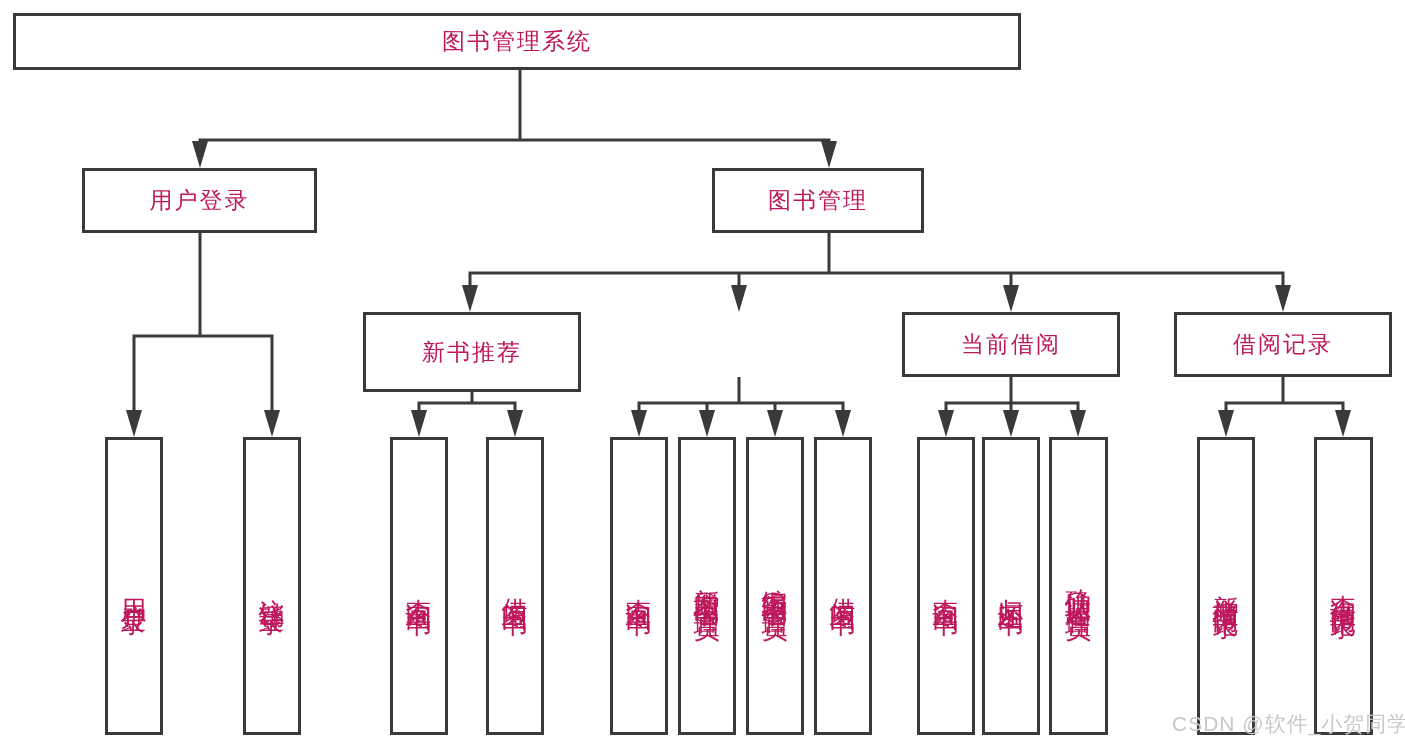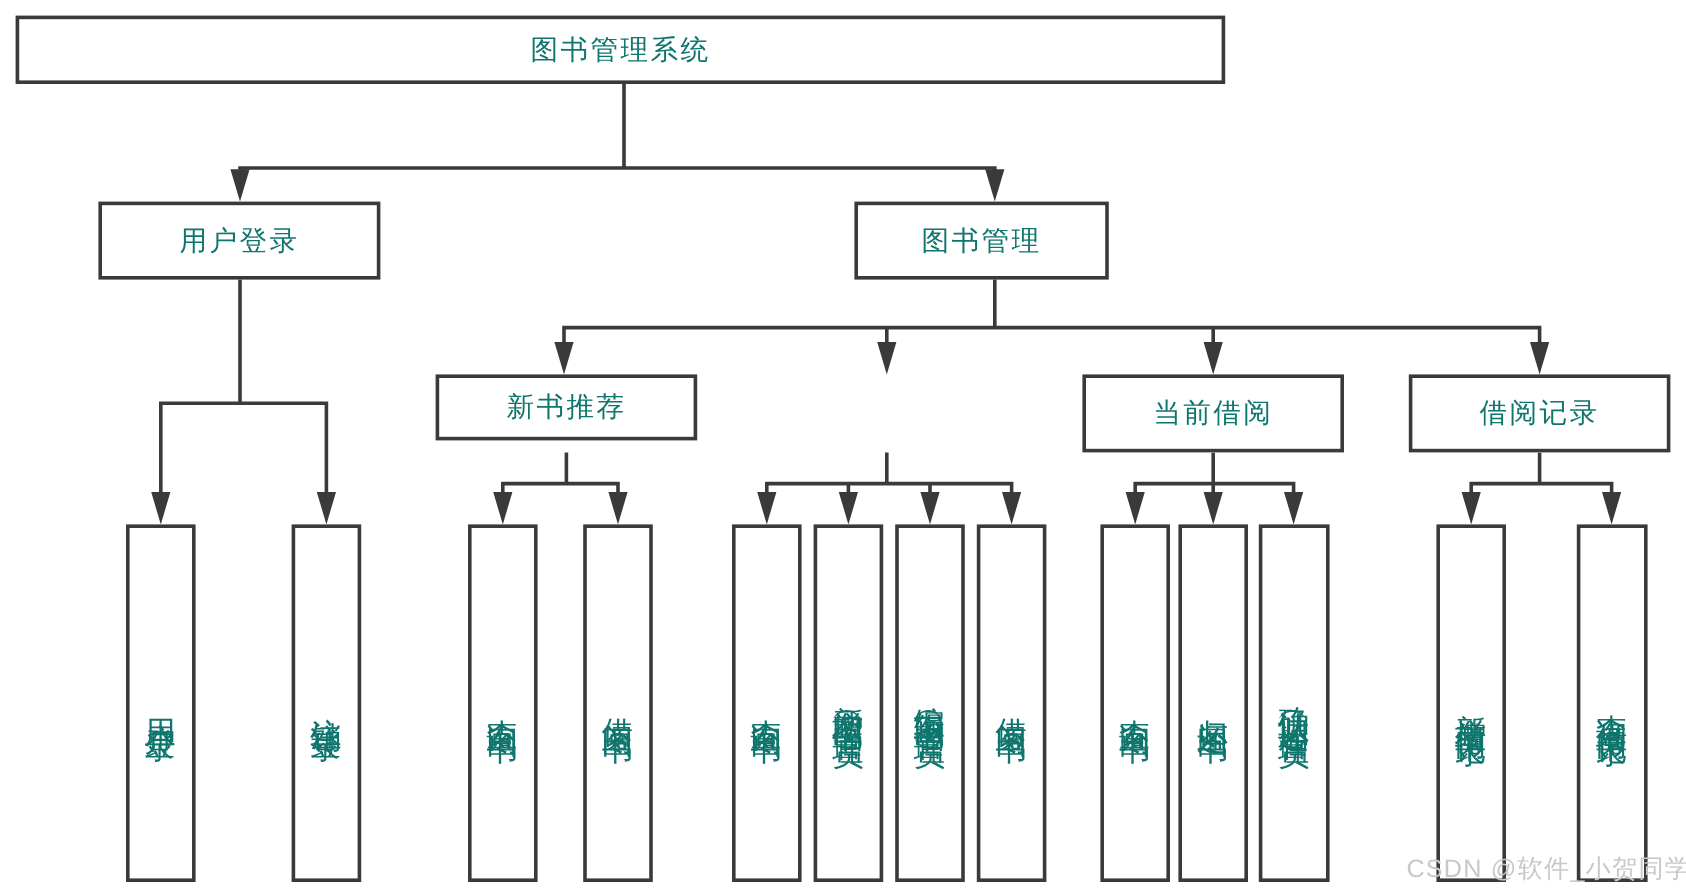--- a/index.html
+++ b/index.html
@@ -7,21 +7,21 @@
     width:1405px;height:747px;position:relative;overflow:hidden;
     background:#ffffff;
     font-family:"Liberation Sans","DejaVu Sans",sans-serif;
   }
   #stage{position:absolute;left:0;top:0;width:1405px;height:747px;}
   svg.wires{position:absolute;left:0;top:0;pointer-events:none;}
   .box{
     position:absolute;box-sizing:border-box;
     border:3px solid #3a3a3a;background:#ffffff;
     display:flex;align-items:center;justify-content:center;
-    color:#0f766e;
+    color:#be185d;
   }
   .h{font-size:23px;letter-spacing:2px;white-space:nowrap;}
   .v{
     writing-mode:vertical-rl;text-orientation:mixed;
     font-size:26px;letter-spacing:4px;line-height:1;
   }
   .watermark{
     position:absolute;left:1172px;top:710px;z-index:5;
     font-size:21px;color:#c8c8c8;letter-spacing:1px;white-space:nowrap;
   }
@@ -72,21 +72,21 @@
       <polygon points="1218,410 1234,410 1226,437"></polygon>
       <polygon points="1335,410 1351,410 1343,437"></polygon>
     </g>
   </svg>
 
   <div class="box h" style="left:13px;top:13px;width:1008px;height:57px">图书管理系统</div>
 
   <div class="box h" style="left:82px;top:168px;width:235px;height:65px">用户登录</div>
   <div class="box h" style="left:712px;top:168px;width:212px;height:65px">图书管理</div>
 
-  <div class="box h" style="left:363px;top:312px;width:218px;height:55px">新书推荐</div>
+  <div class="box h" style="left:363px;top:312px;width:218px;height:80px">新书推荐</div>
   <div class="box h" style="left:1174px;top:312px;width:218px;height:65px">借阅记录</div>
   <div class="box h" style="left:902px;top:312px;width:218px;height:65px">当前借阅</div>
 
   <div class="box v" style="left:105px;top:437px;width:58px;height:298px">用户登录</div>
   <div class="box v" style="left:243px;top:437px;width:58px;height:298px">注销登录</div>
 
   <div class="box v" style="left:390px;top:437px;width:58px;height:298px">查询图书</div>
   <div class="box v" style="left:486px;top:437px;width:58px;height:298px">借阅图书</div>
 
   <div class="box v" style="left:610px;top:437px;width:58px;height:298px">查询图书</div>

